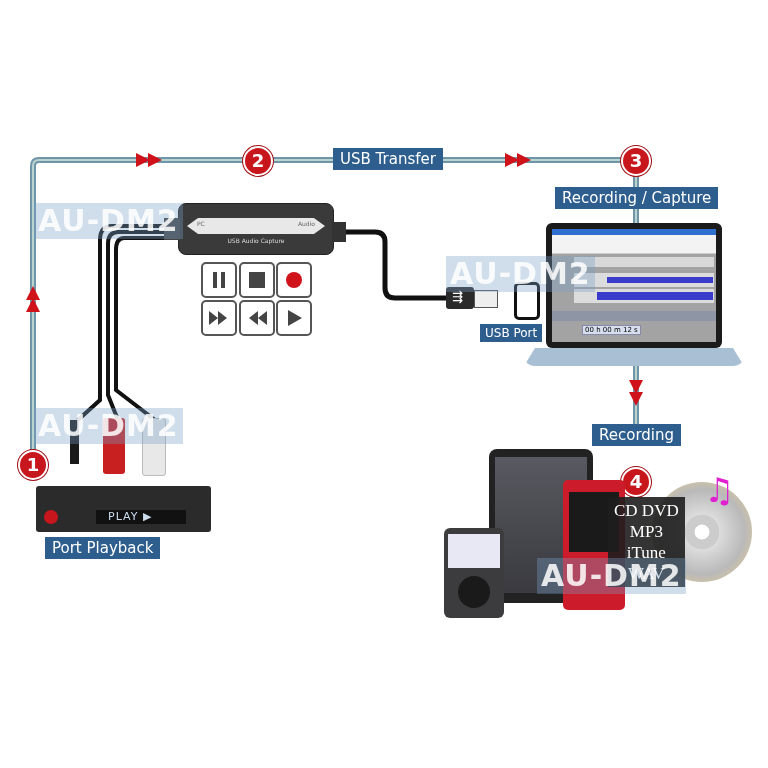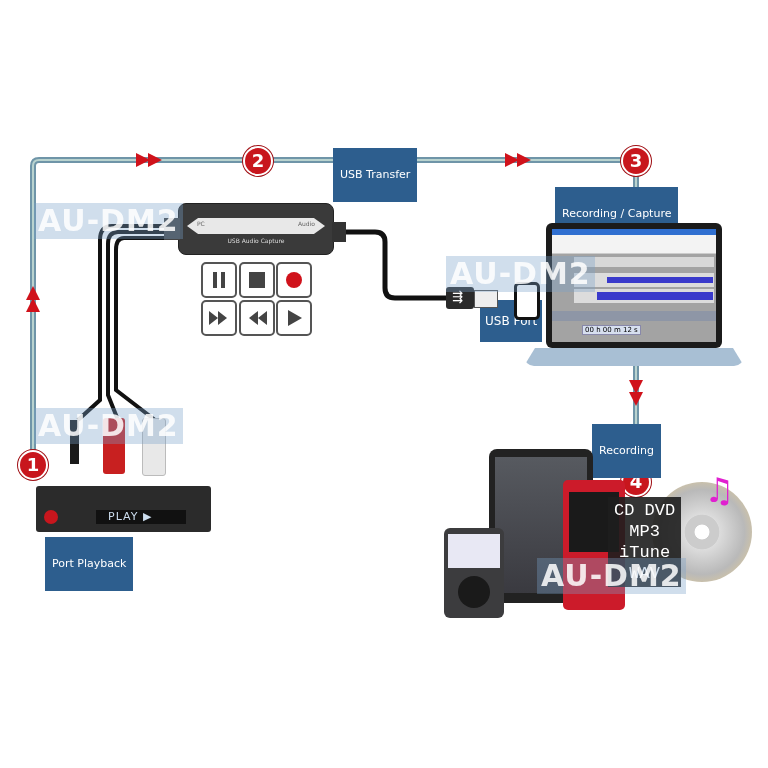--- a/index.html
+++ b/index.html
@@ -1,31 +1,31 @@
 <!DOCTYPE html>
 <html><head>
 <meta charset="utf-8">
 <style>
   html, body { margin:0; padding:0; background:#ffffff; }
   body { width:768px; height:768px; position:relative; overflow:hidden;
          font-family:"DejaVu Sans", sans-serif; }
   .abs { position:absolute; }
-  .label { position:absolute; background:#2d5e8e; color:#ffffff; font-size:11px;
-           line-height:22px; padding:16px 7px; white-space:nowrap; }
+  .label { position:absolute; background:#2d5e8e; color:#ffffff; font-size:15px;
+           line-height:22px; padding:0 7px; white-space:nowrap; }
   .step { position:absolute; width:26px; height:26px; border-radius:50%;
           background:#c8161d; color:#fff; font-weight:bold; font-size:18px;
           text-align:center; line-height:26px; border:2px solid #fff;
           box-shadow:0 0 0 1px #a01015; }
   .watermark { position:absolute; background:rgba(120,160,200,0.35); color:rgba(255,255,255,0.85);
                font-weight:bold; font-size:30px; line-height:36px;
                padding:0 4px; letter-spacing:1px; }
   .ctrl { position:absolute; width:32px; height:32px; border:2px solid #555; border-radius:5px;
           background:#fff; }
   .formats { position:absolute; background:rgba(30,30,30,0.9); color:#fff;
-             font-family:Liberation Mono, monospace; font-size:17px; line-height:21px;
+             font-family:Liberation Serif, serif; font-size:17px; line-height:21px;
              text-align:center; padding:3px 6px; }
 </style>
 </head>
 <body>
 
 <svg class="abs" style="left:0;top:0" width="768" height="768">
 
   <path d="M33 470 L33 166 Q33 160 39 160 L636 160 L636 420 M636 420 L636 440" fill="none" stroke="#6f95a8" stroke-width="6"></path>
   <path d="M33 470 L33 166 Q33 160 39 160 L636 160 L636 440" fill="none" stroke="#b9d3cf" stroke-width="2"></path>
 
@@ -57,21 +57,21 @@
 
 <div class="step" style="left:18px;top:450px">1</div>
 <div class="step" style="left:243px;top:146px">2</div>
 <div class="step" style="left:621px;top:146px">3</div>
 <div class="step" style="left:621px;top:467px">4</div>
 
 <div class="label" style="left:333px;top:148px">USB Transfer</div>
 <div class="label" style="left:555px;top:187px">Recording / Capture</div>
 <div class="label" style="left:592px;top:424px">Recording</div>
 <div class="label" style="left:45px;top:537px">Port Playback</div>
-<div class="label" style="left:480px;top:300px;font-size:12px;line-height:18px;padding:12px 5px">USB Port</div>
+<div class="label" style="left:480px;top:324px;font-size:12px;line-height:18px;padding:0 5px">USB Port</div>
 
 <div class="abs" style="left:178px;top:203px;width:154px;height:50px;background:#3a3a3a;border-radius:8px;border:1px solid #222">
   <div class="abs" style="left:8px;top:14px;width:138px;height:16px;background:#e8e8e8;clip-path:polygon(0 50%,8% 0,92% 0,100% 50%,92% 100%,8% 100%)"></div>
   <span class="abs" style="left:18px;top:16px;font-size:6px;color:#666">PC</span>
   <span class="abs" style="right:18px;top:16px;font-size:6px;color:#666">Audio</span>
   <span class="abs" style="left:0;width:154px;top:33px;font-size:6px;color:#ddd;text-align:center">USB Audio Capture</span>
 </div>
 <div class="abs" style="left:164px;top:218px;width:16px;height:22px;background:#444"></div>
 <div class="abs" style="left:332px;top:222px;width:14px;height:20px;background:#333"></div>
 

